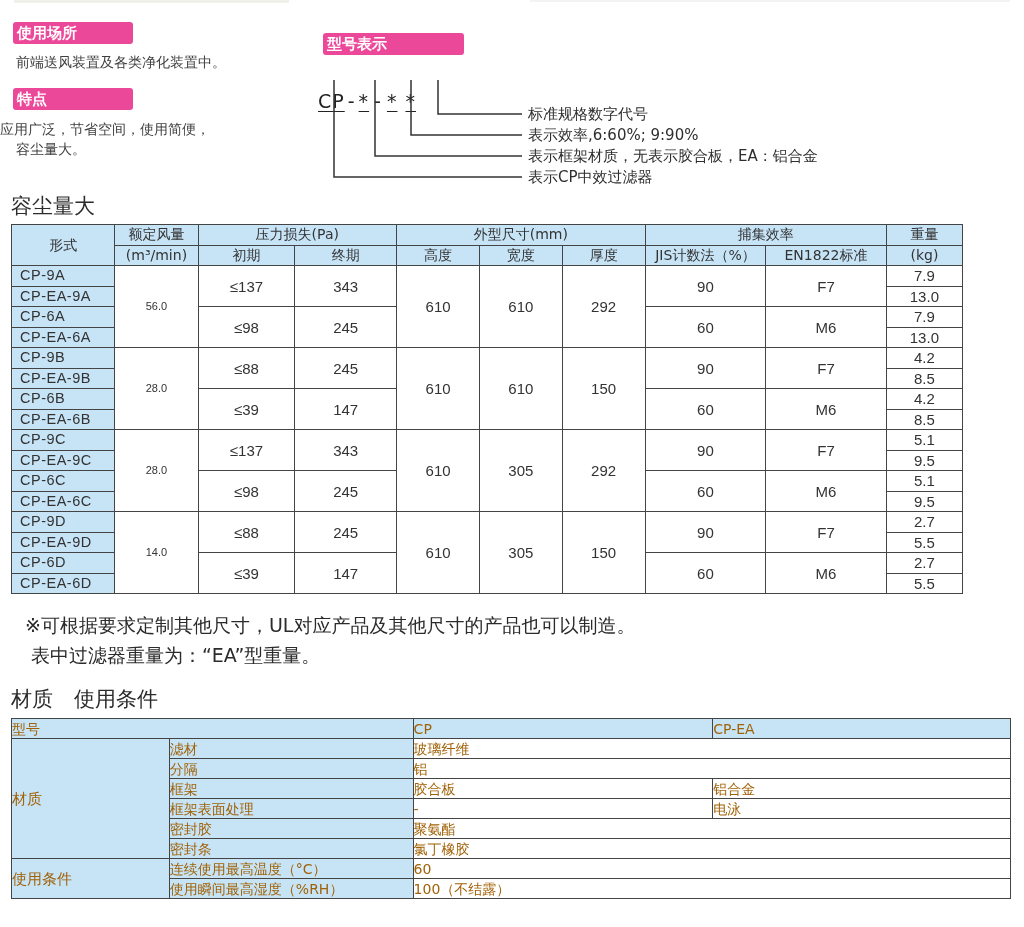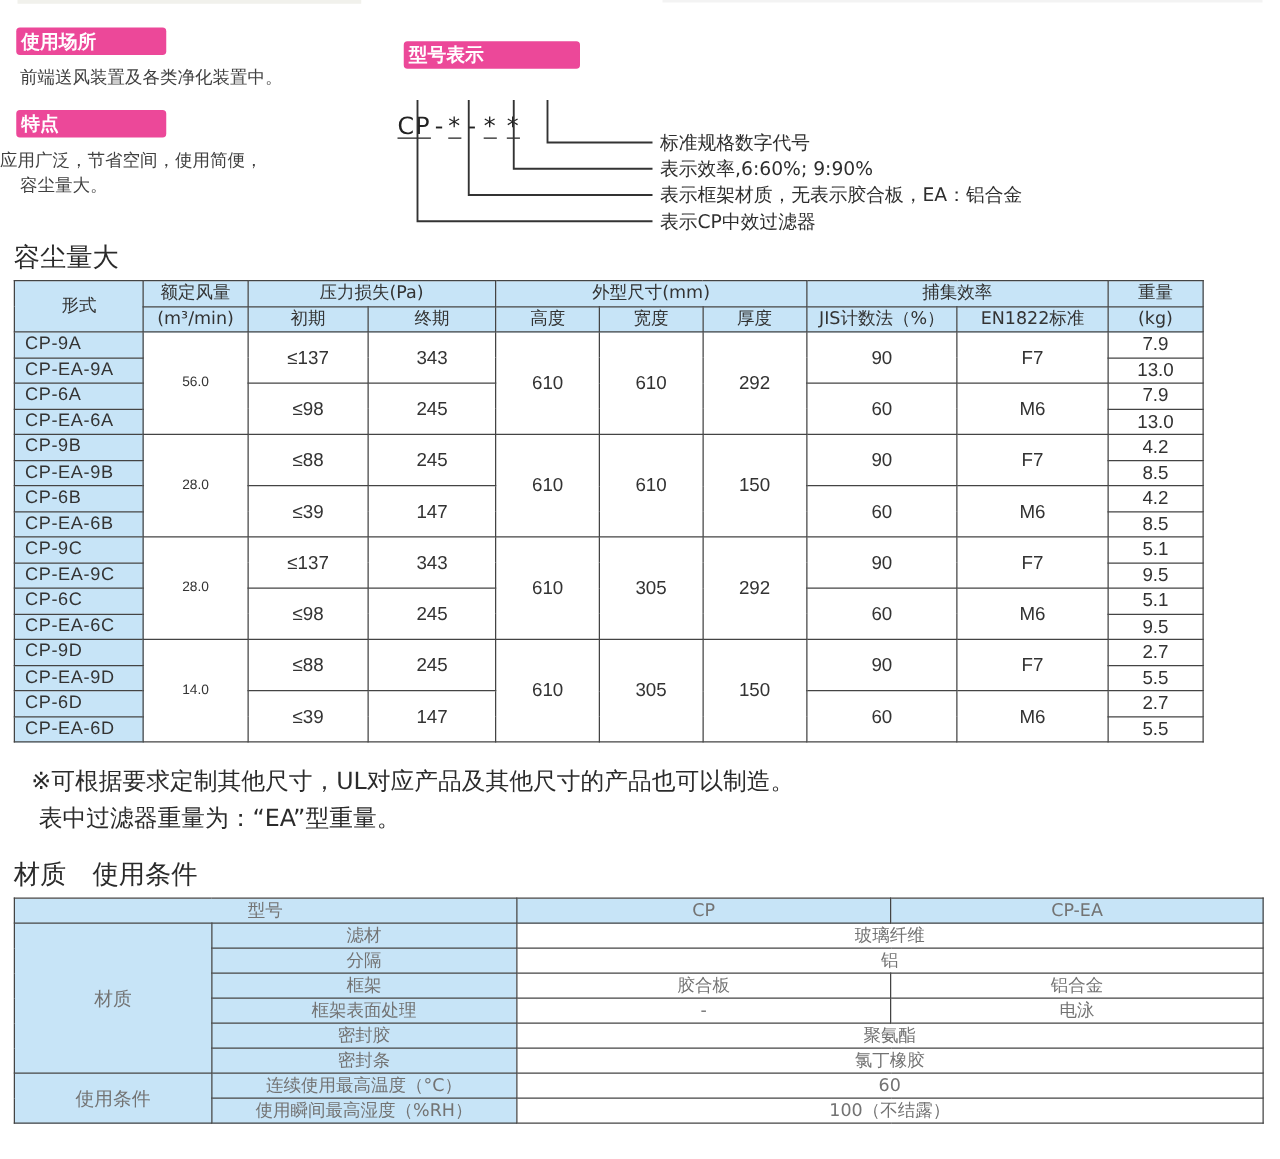--- a/index.html
+++ b/index.html
@@ -16,21 +16,21 @@
   .legend { font-size: 15px; color: #2e2e2e; line-height: 21px; }
   .section-title { font-size: 21px; color: #2b2b2b; }
   table.spec { border-collapse: collapse; font-family: "Liberation Sans", "DejaVu Sans", sans-serif; }
   table.spec td { border: 1.5px solid #444; text-align: center; padding: 0; font-size: 15px;
                   color: #333; height: 19.5px; line-height: 19px; }
   table.spec td.h { background: #c7e4f7; font-family: "DejaVu Sans", sans-serif; font-size: 14px; }
   table.spec td.model { background: #c7e4f7; text-align: left; padding-left: 8px; font-size: 14.5px; letter-spacing: 0.5px; }
   table.spec td.big { font-size: 11px; }
   .note { font-size: 19px; color: #2b2b2b; line-height: 29px; }
   table.mat { border-collapse: collapse; font-family: "DejaVu Sans", "Liberation Sans", sans-serif; }
-  table.mat td { border: 1.5px solid #444; text-align: center; padding: 0; font-size: 14px; color: #737373;
+  table.mat td { border: 1.5px solid #444; padding: 0; font-size: 14px; color: #a16207;
                  height: 19px; line-height: 18px; }
   table.mat td.h { background: #c7e4f7; }
   svg.lines { position: absolute; left: 0; top: 0; }
 </style>
 </head>
 <body>
 
 <div class="abs topline"></div>
 <div class="abs topline2"></div>
 

